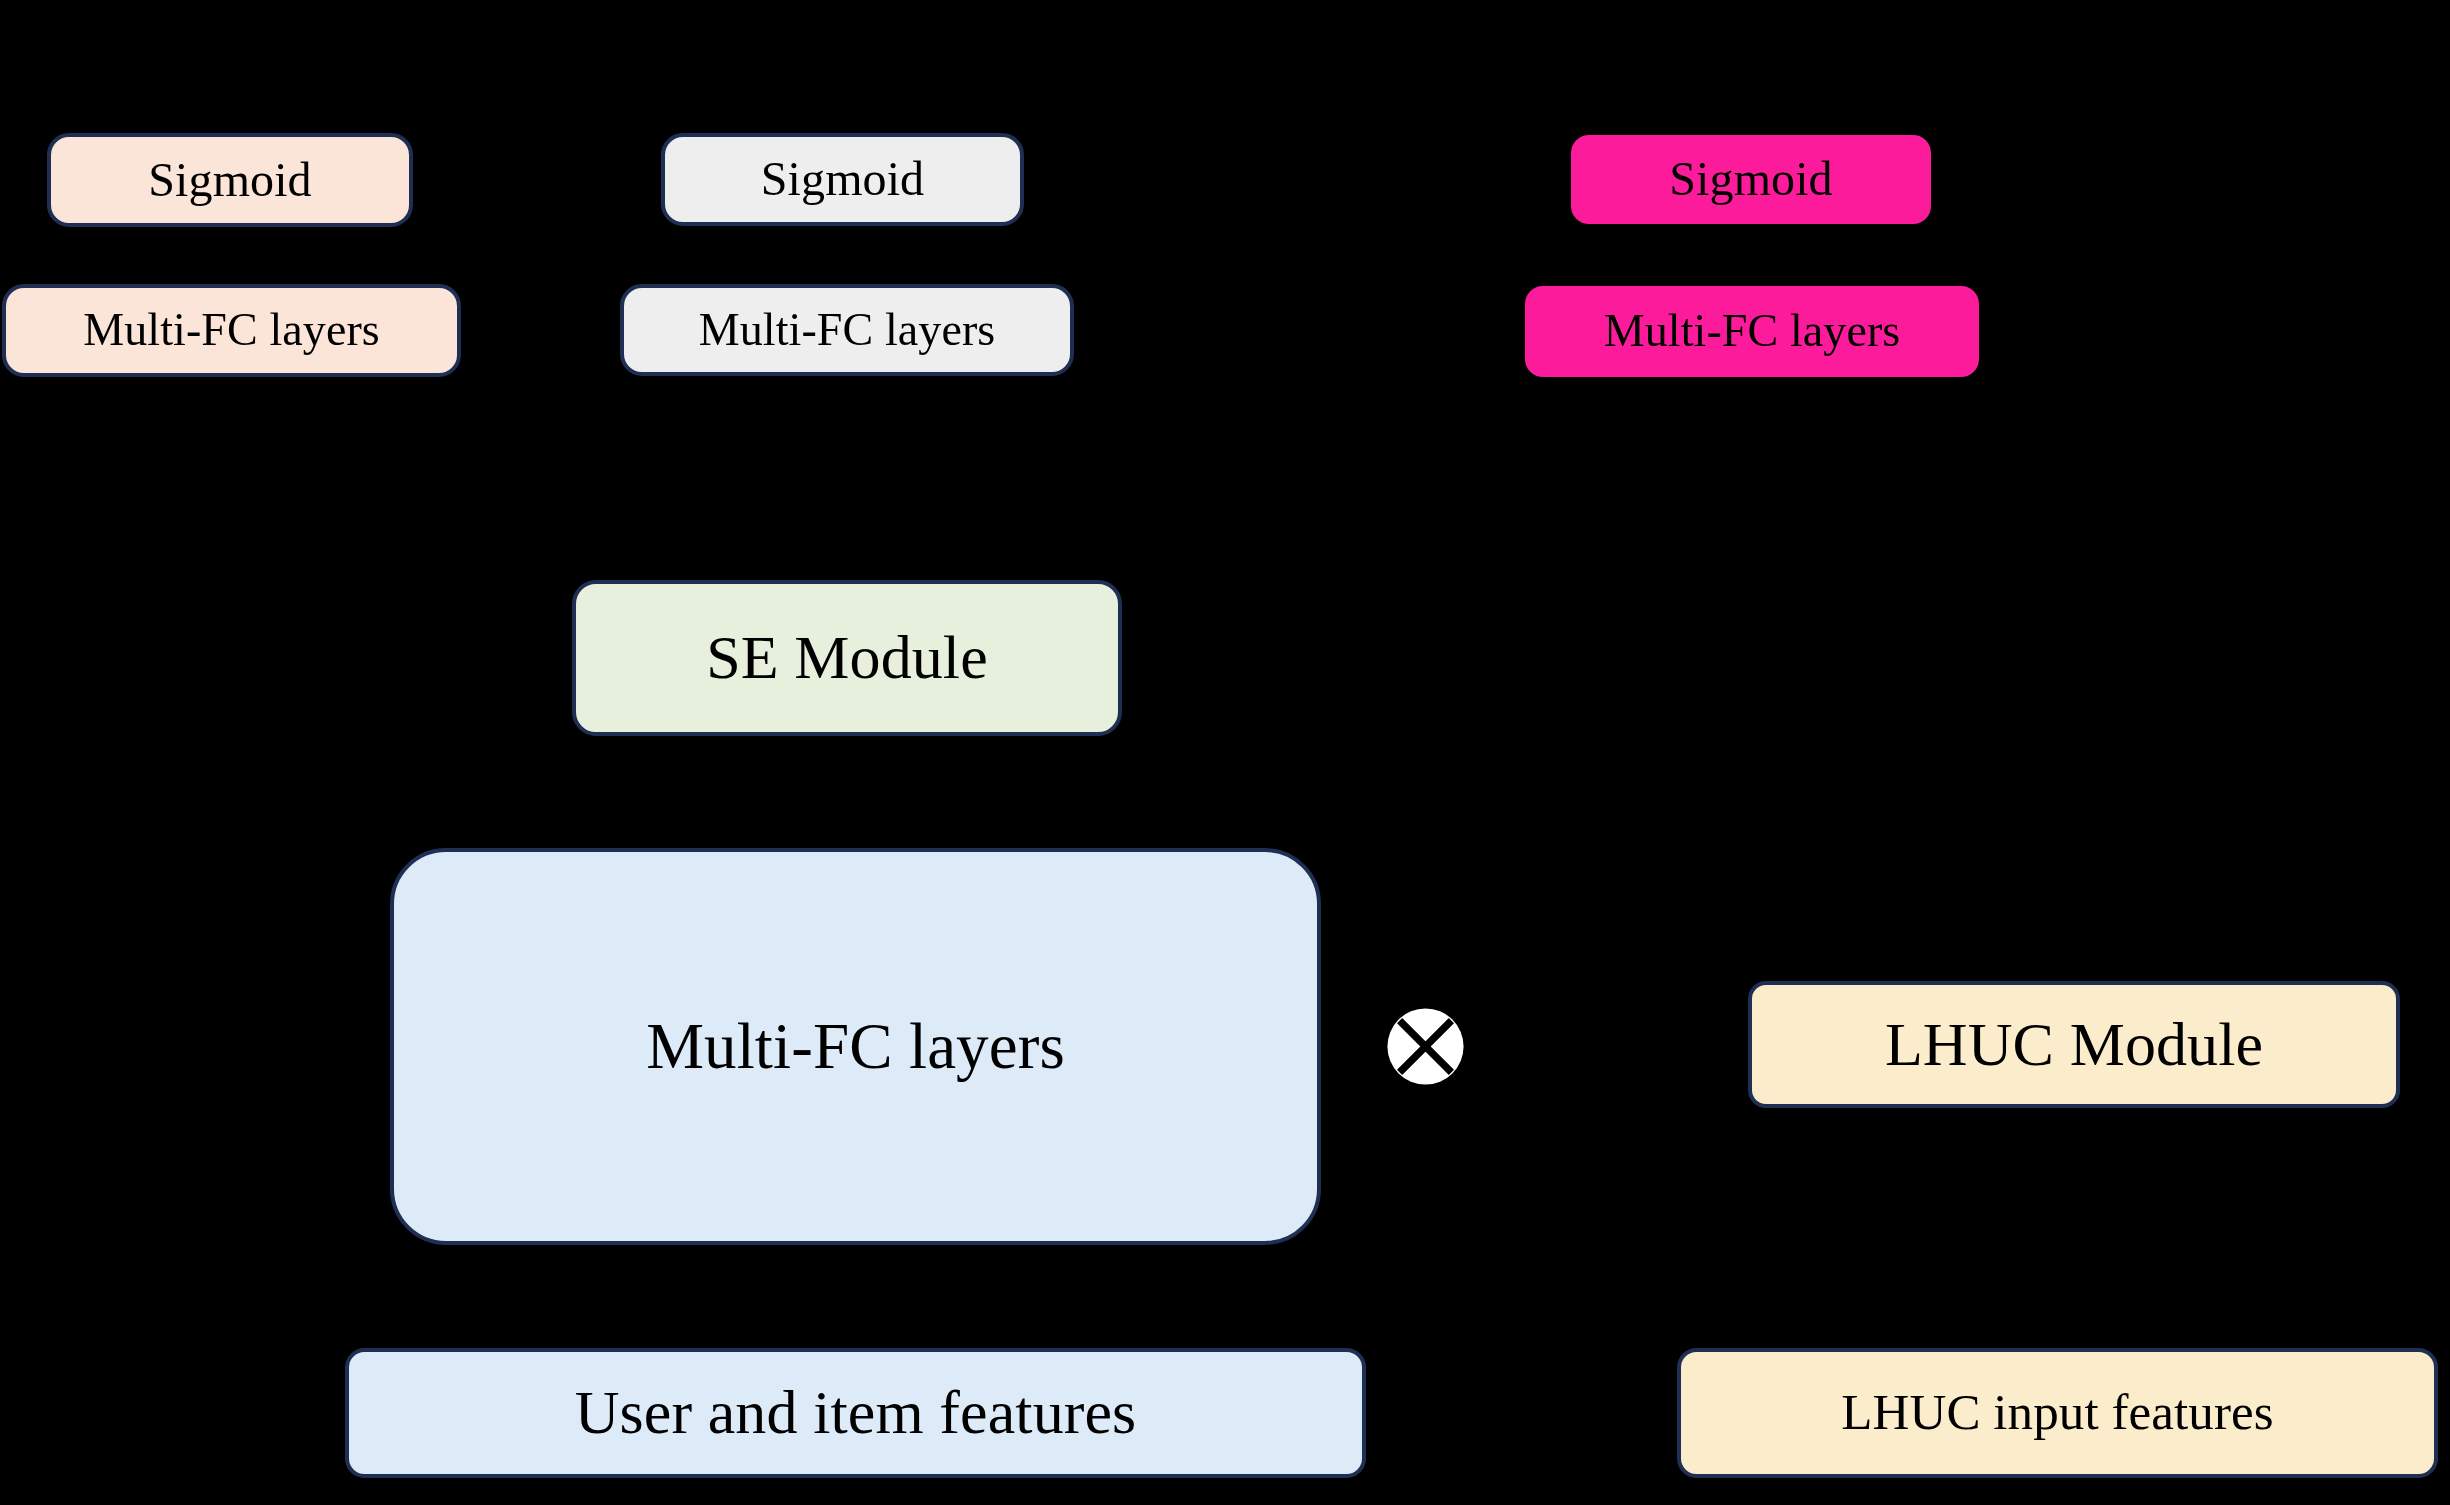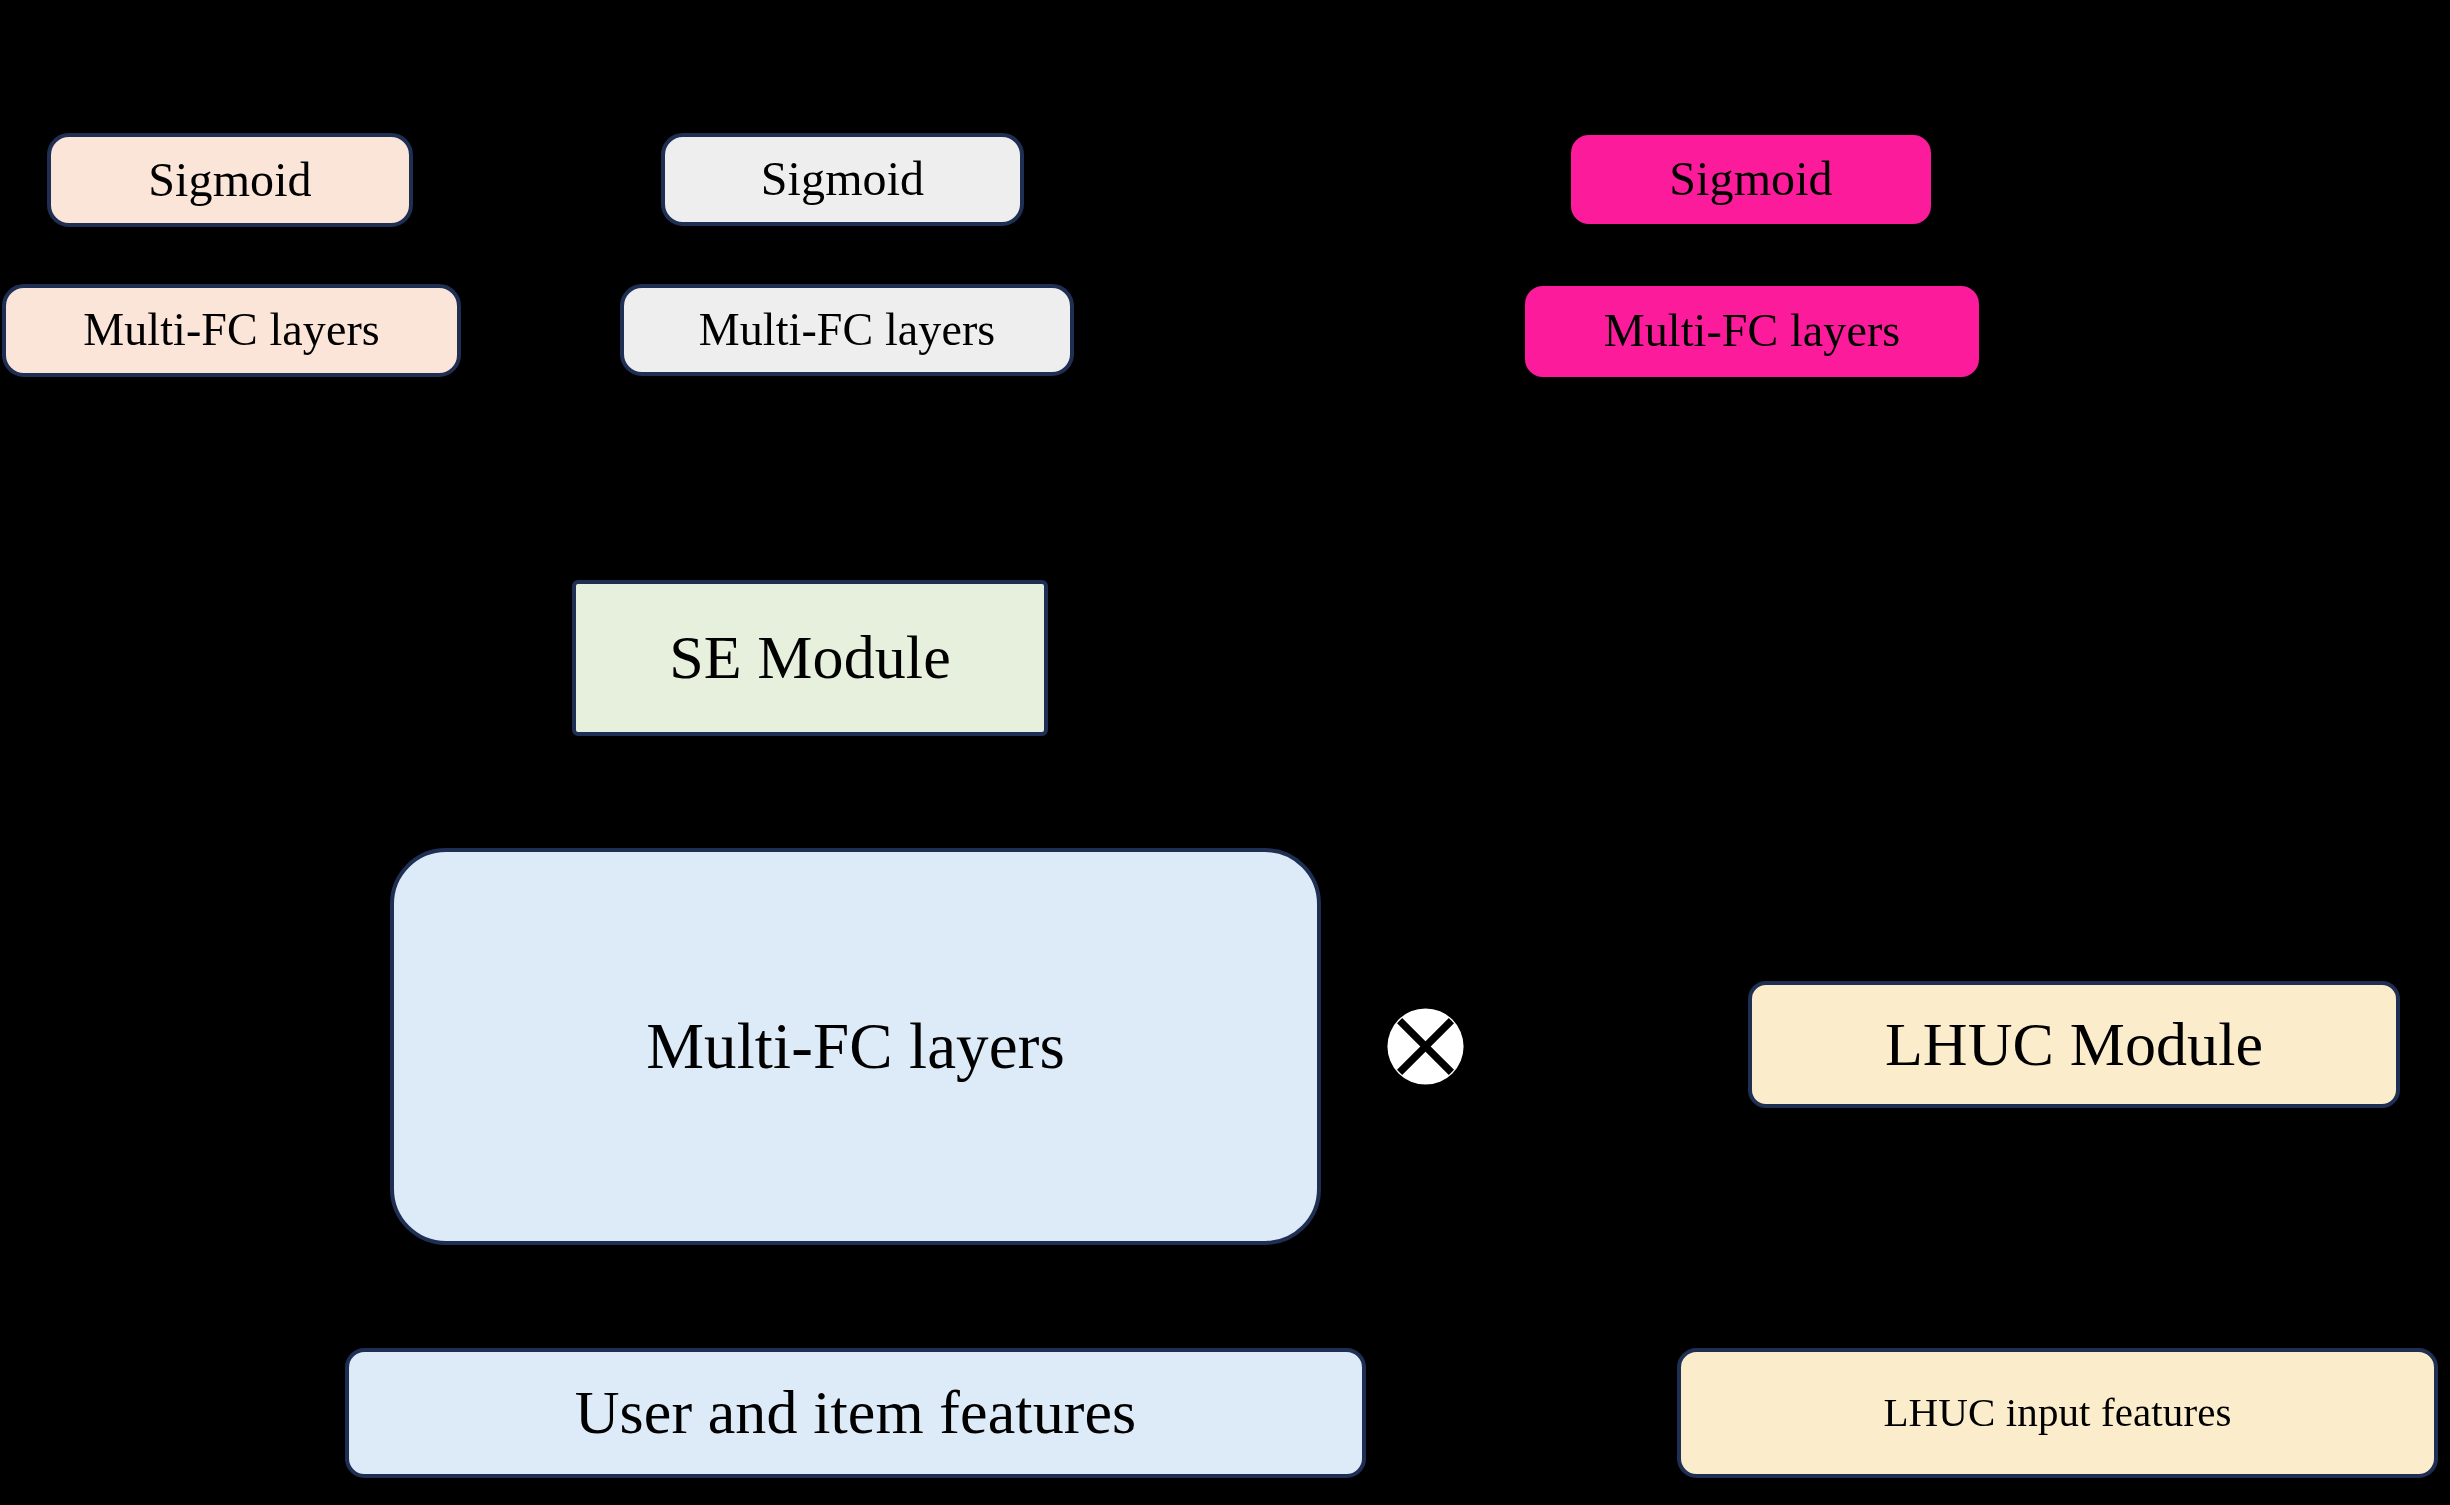--- a/index.html
+++ b/index.html
@@ -43,28 +43,28 @@
   
   #node-sigmoid-se-left  { left: 47px;   top: 133px;  width: 366px;  height: 94px; font-size: 48px; }
   #node-mfc-se-left      { left: 2px;    top: 284px;  width: 459px;  height: 93px; font-size: 46px; }
 
   #node-sigmoid-se-mid   { left: 661px; top: 133px;  width: 363px;  height: 93px; font-size: 48px; }
   #node-mfc-se-mid       { left: 620px;  top: 284px;  width: 454px;  height: 92px; font-size: 46px; }
 
   #node-sigmoid-lhuc     { left: 1571px; top: 135px;  width: 360px;  height: 89px; font-size: 48px; border-radius: 18px; }
   #node-mfc-lhuc         { left: 1525px; top: 286px;  width: 454px;  height: 91px; font-size: 46px; border-radius: 18px; }
 
-  #node-se-module        { left: 572px;  top: 580px;  width: 476px;  height: 156px; font-size: 62px; border-radius: 6px; }
+  #node-se-module        { left: 572px;  top: 580px;  width: 550px;  height: 156px; font-size: 62px; border-radius: 24px; }
 
   #node-mfc-main         { left: 390px;  top: 848px; width: 931px; height: 397px; font-size: 65px; border-radius: 56px; }
 
   #node-lhuc-module      { left: 1748px; top: 981px; width: 652px; height: 127px; font-size: 62px; border-radius: 18px; }
 
   #node-user-item-feats  { left: 345px;  top: 1348px; width: 1021px; height: 130px; font-size: 62px; border-radius: 19.5px; }
-  #node-lhuc-input-feats { left: 1677px; top: 1348px; width: 761px; height: 130px; font-size: 41px; border-radius: 19.5px; }
+  #node-lhuc-input-feats { left: 1677px; top: 1348px; width: 761px; height: 130px; font-size: 51px; border-radius: 19.5px; }
 
   
   #op-multiply {
     position: absolute;
     left: 1385px;
     top: 1006px;
     width: 81px;
     height: 81px;
   }
   #op-multiply svg { display: block; width: 100%; height: 100%; }

